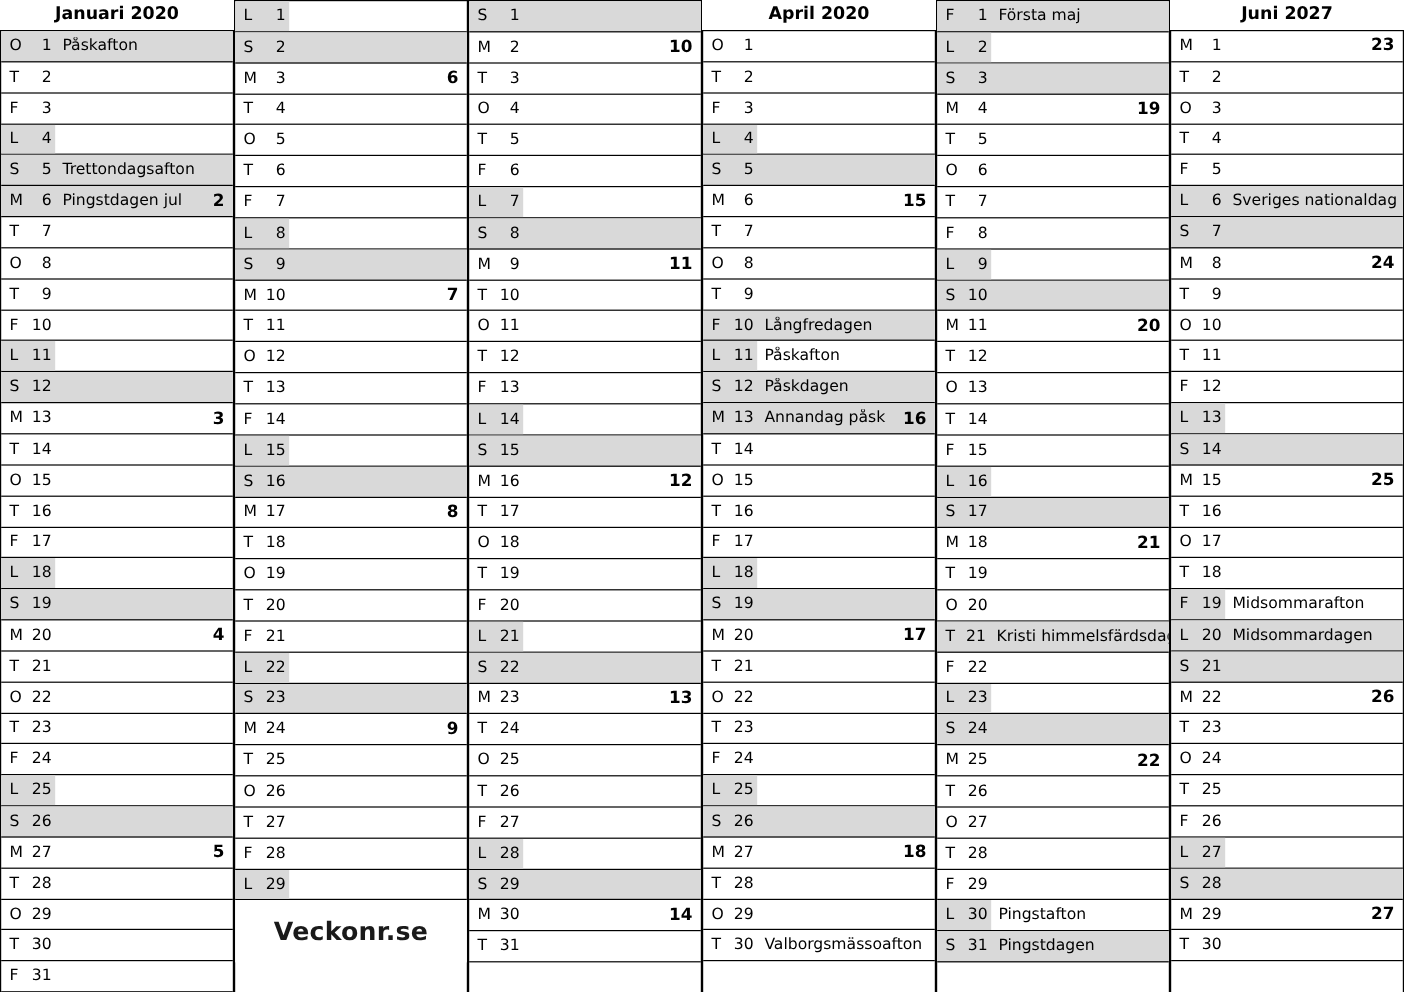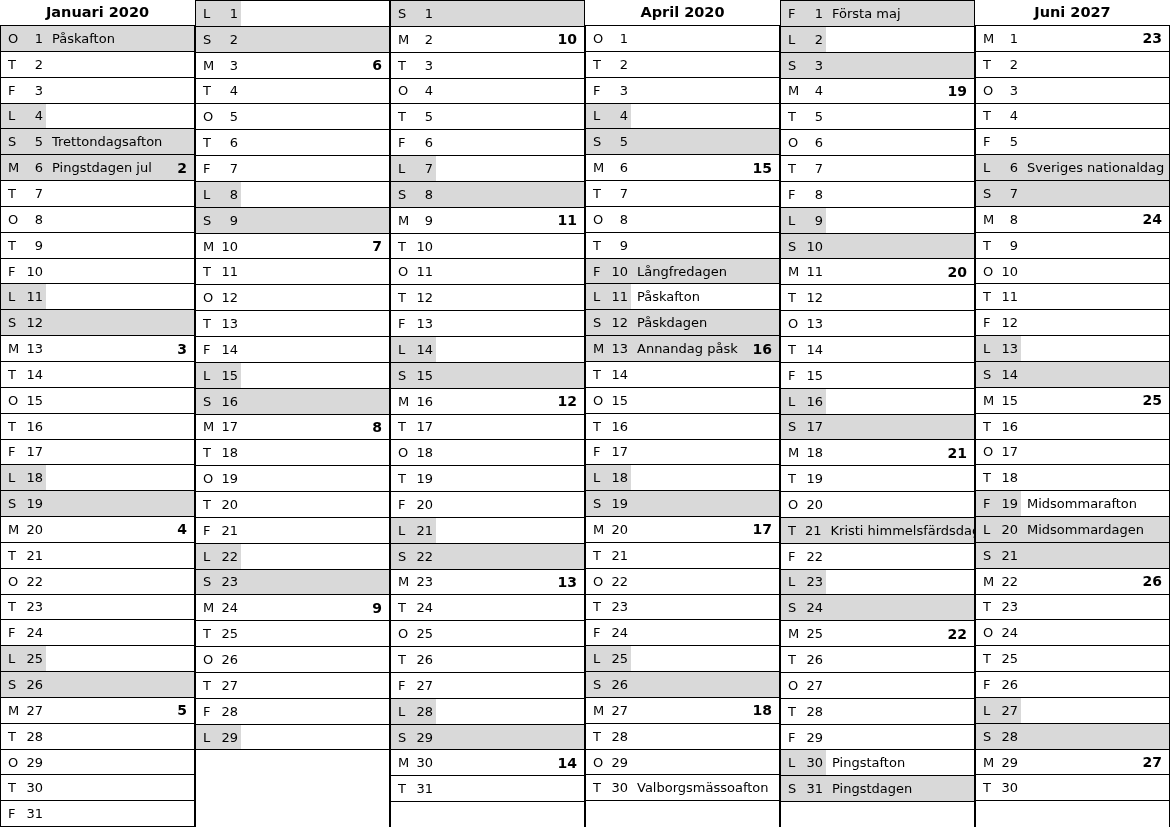--- a/index.html
+++ b/index.html
@@ -447,20 +447,23 @@
           <span class="dl">F</span>
           <span class="dn">28</span>
           <span class="hn"></span>
         </div>
         <div class="day-row">
           <div class="satbox"></div>
           <span class="dl">L</span>
           <span class="dn">29</span>
           <span class="hn"></span>
         </div>
+        <div class="logo-cell no-side">
+          <span class="logo-text">Veckonr.se</span>
+        </div>
       </div>
     </div>
     <div class="month-col">
       <div class="days">
         <div class="day-row hl-full">
           <span class="dl">S</span>
           <span class="dn">1</span>
           <span class="hn"></span>
         </div>
         <div class="day-row">

